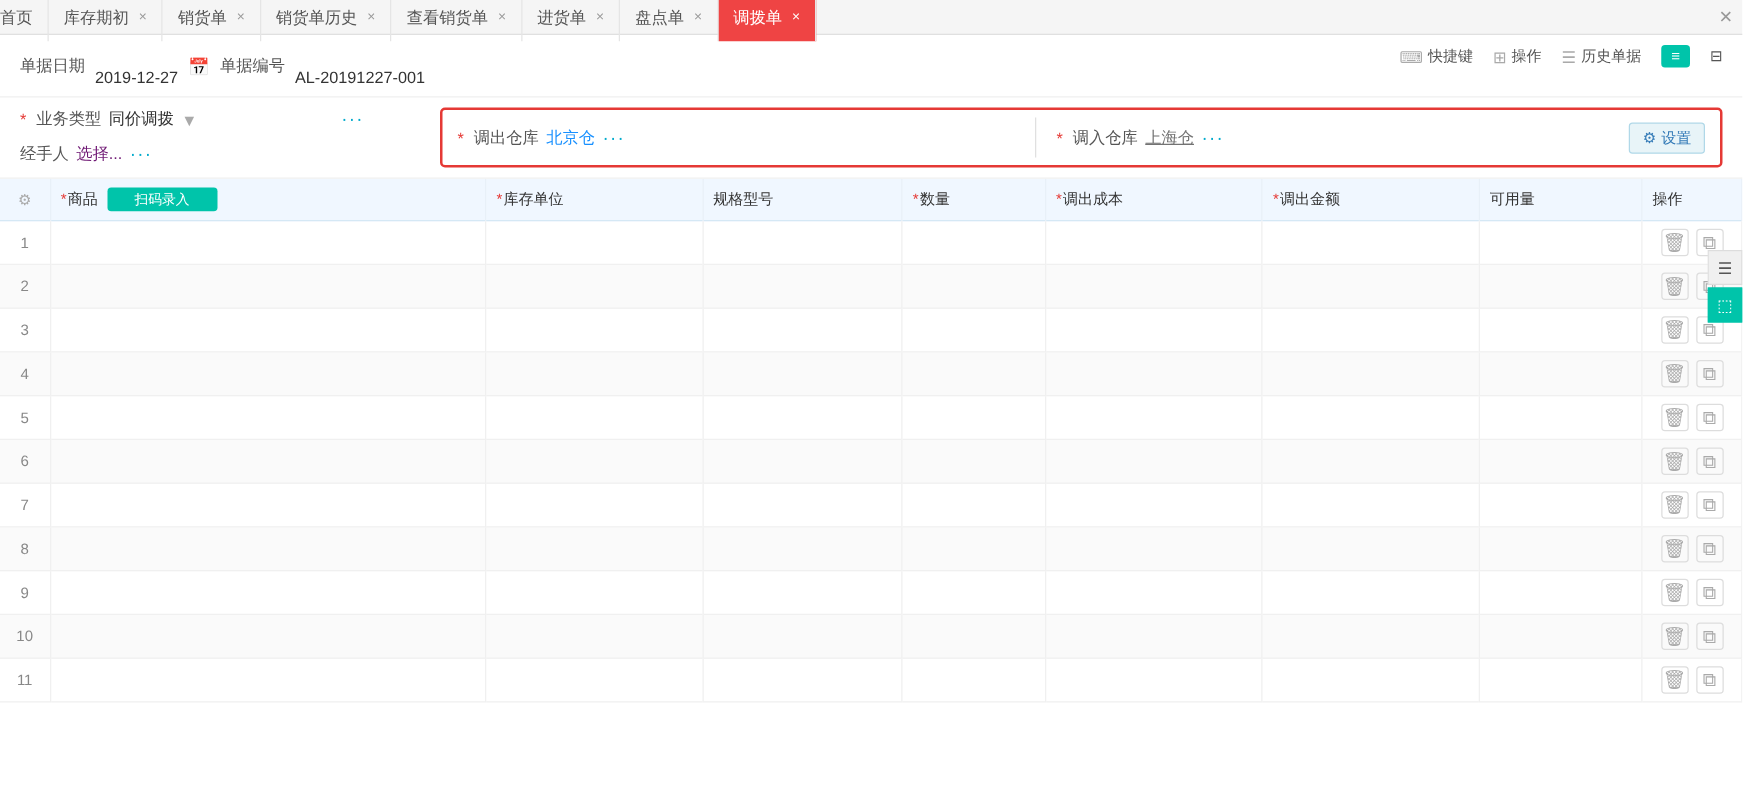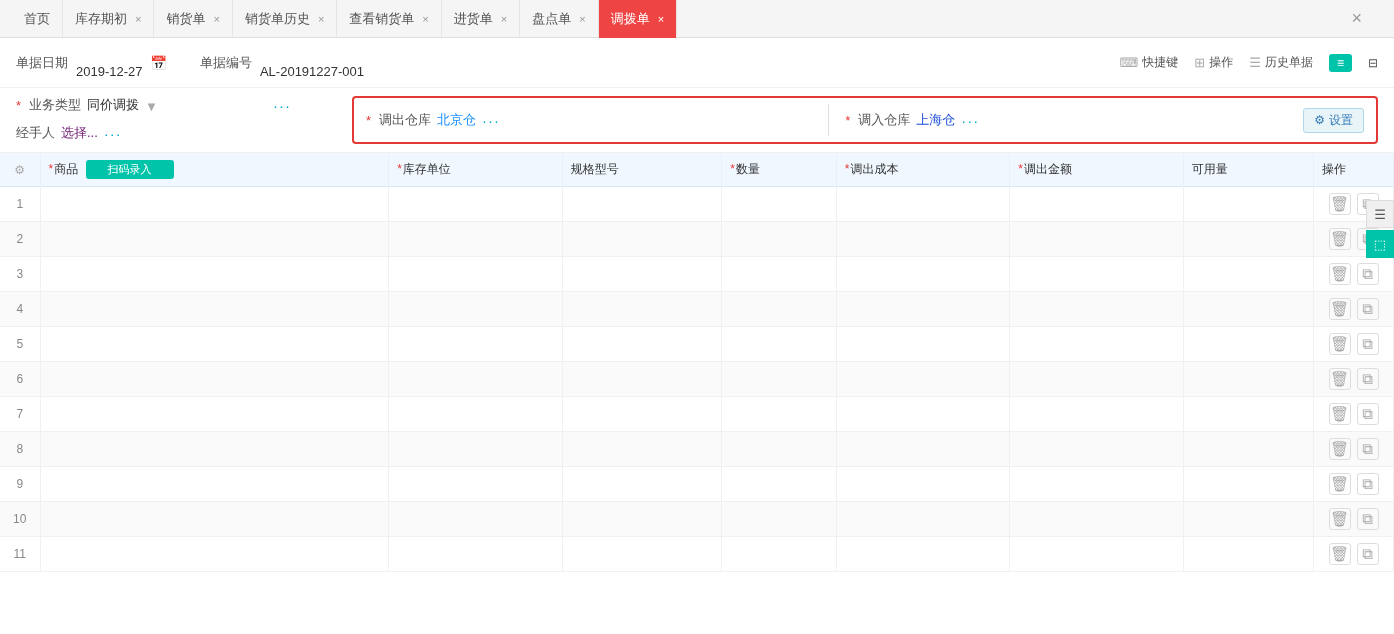--- a/index.html
+++ b/index.html
@@ -4,22 +4,22 @@
   <style>
     * { box-sizing: border-box; margin: 0; padding: 0; }
     body { font-family: 'Microsoft YaHei', Arial, sans-serif; font-size: 13px; background: #fff; color: #333; overflow: hidden; }
 
     
     .tab-bar {
       display: flex;
       align-items: center;
       border-bottom: 1px solid #e0e0e0;
       background: #f5f5f5;
-      height: 38px;
-      padding: 0 24px;
+      height: 28px;
+      padding: 0 0;
     }
     .tab-item {
       display: flex;
       align-items: center;
       padding: 0 12px;
       height: 38px;
       cursor: pointer;
       font-size: 13px;
       color: #555;
       border-right: 1px solid #e5e5e5;
@@ -43,24 +43,24 @@
       margin-left: auto;
       cursor: pointer;
       font-size: 18px;
       color: #999;
       padding: 0 8px;
     }
 
     
     .toolbar-row {
       display: flex;
-      align-items: center;
+      align-items: flex-start;
       padding: 8px 16px;
       border-bottom: 1px solid #f0f0f0;
-      gap: 32px;
+      gap: 8px;
     }
     .field-group {
       display: flex;
       align-items: center;
       gap: 8px;
     }
     .field-label { color: #555; white-space: nowrap; }
     .field-value { color: #333; margin-top: 18px; }
     .date-icon { color: #00b4a0; cursor: pointer; font-size: 14px; }
     .toolbar-right {
@@ -342,21 +342,21 @@
       <div class="warehouse-block">
         <span class="required-star">*</span>
         <span class="field-label">调出仓库</span>
         <span class="select-value" style="color:#1890ff;">北京仓</span>
         <span class="three-dots">···</span>
       </div>
       <div class="divider-v"></div>
       <div class="warehouse-block">
         <span class="required-star">*</span>
         <span class="field-label">调入仓库</span>
-        <span class="select-value" style="color:#1d4ed8;">上海仓</span>
+        <span class="select-value" style="color:#737373;text-decoration:underline;">上海仓</span>
         <span class="three-dots">···</span>
       </div>
       <div class="settings-btn">
         <span>⚙</span>
         <span>设置</span>
       </div>
     </div>
   </div>
 
   <div class="scroll-area">

